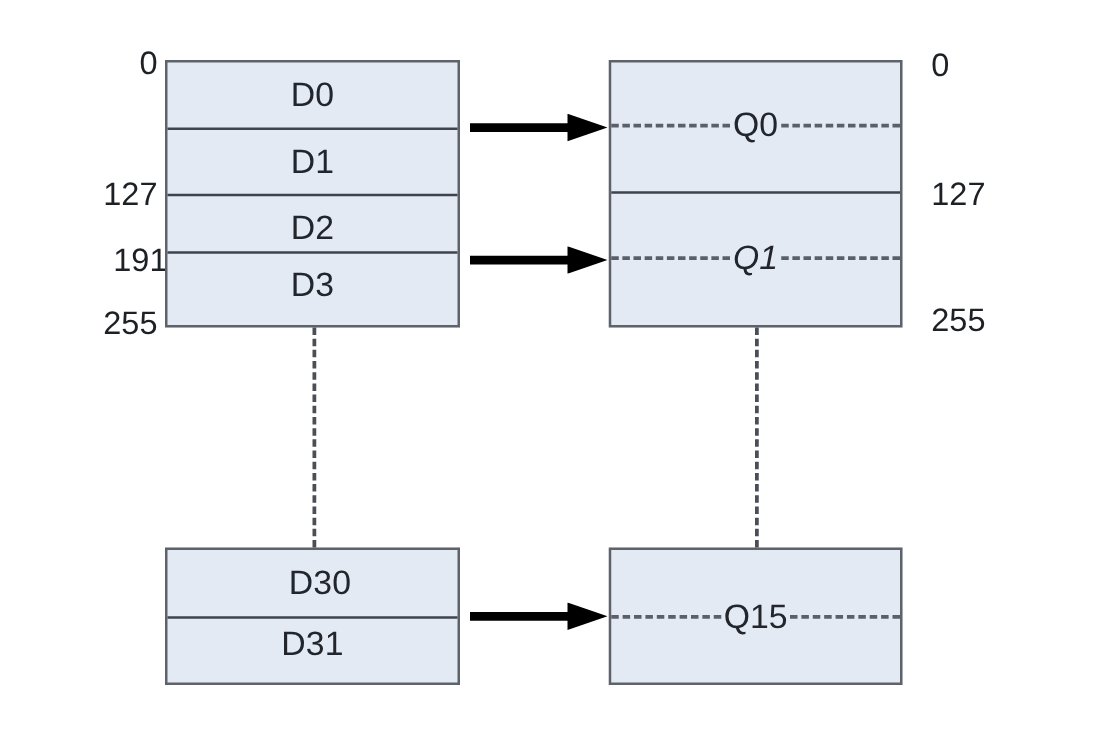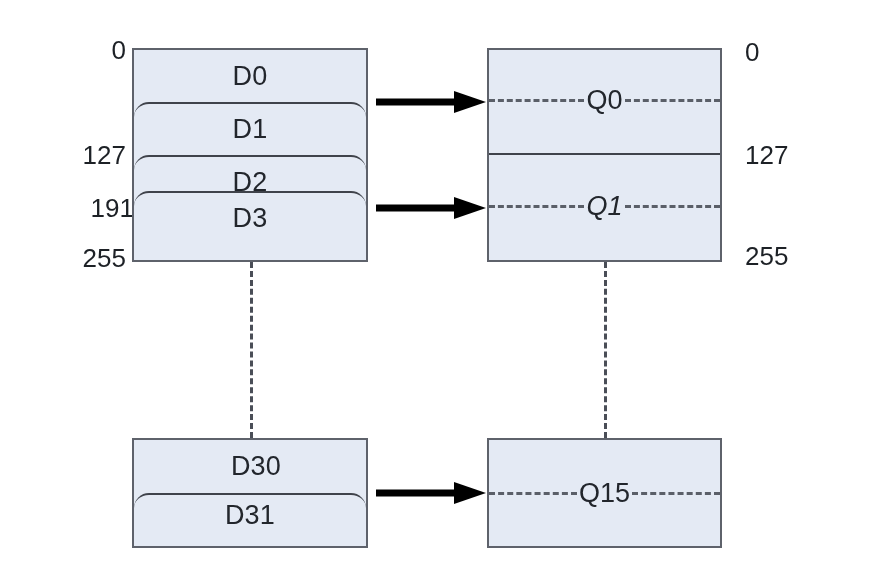--- a/index.html
+++ b/index.html
@@ -33,21 +33,20 @@
     position: absolute;
     left: 0;
     right: 0;
     box-sizing: border-box;
     display: flex;
     align-items: center;
     justify-content: center;
   }
   .cell + .cell {
     border-top: 2px solid #3f434b;
-    border-radius: 15px;
   }
   .cell-label {
     font-size: 27px;
     color: #22262c;
     line-height: 1;
     letter-spacing: 0.2px;
   }
 
   
   .inner-divider {
@@ -127,21 +126,21 @@
   <div class="block" style="left:132px; top:48px; width:236px; height:214px;">
     <div class="cell" style="top:0px; height:52px;">
       <span class="cell-label">D0</span>
     </div>
     <div class="cell" style="top:52px; height:53px;">
       <span class="cell-label">D1</span>
     </div>
     <div class="cell" style="top:105px; height:53px;">
       <span class="cell-label">D2</span>
     </div>
-    <div class="cell" style="top:141px; height:52px;">
+    <div class="cell" style="top:151px; height:52px;">
       <span class="cell-label">D3</span>
     </div>
   </div>
 
   <div class="block" style="left:487px; top:48px; width:235px; height:214px;text-align:center;">
     <div class="inner-divider" style="top:103px;"></div>
     <div class="dash-row" style="top:37px;">
       <span class="dash-label">Q0</span>
     </div>
     <div class="dash-row" style="top:143px;font-style:italic;">

